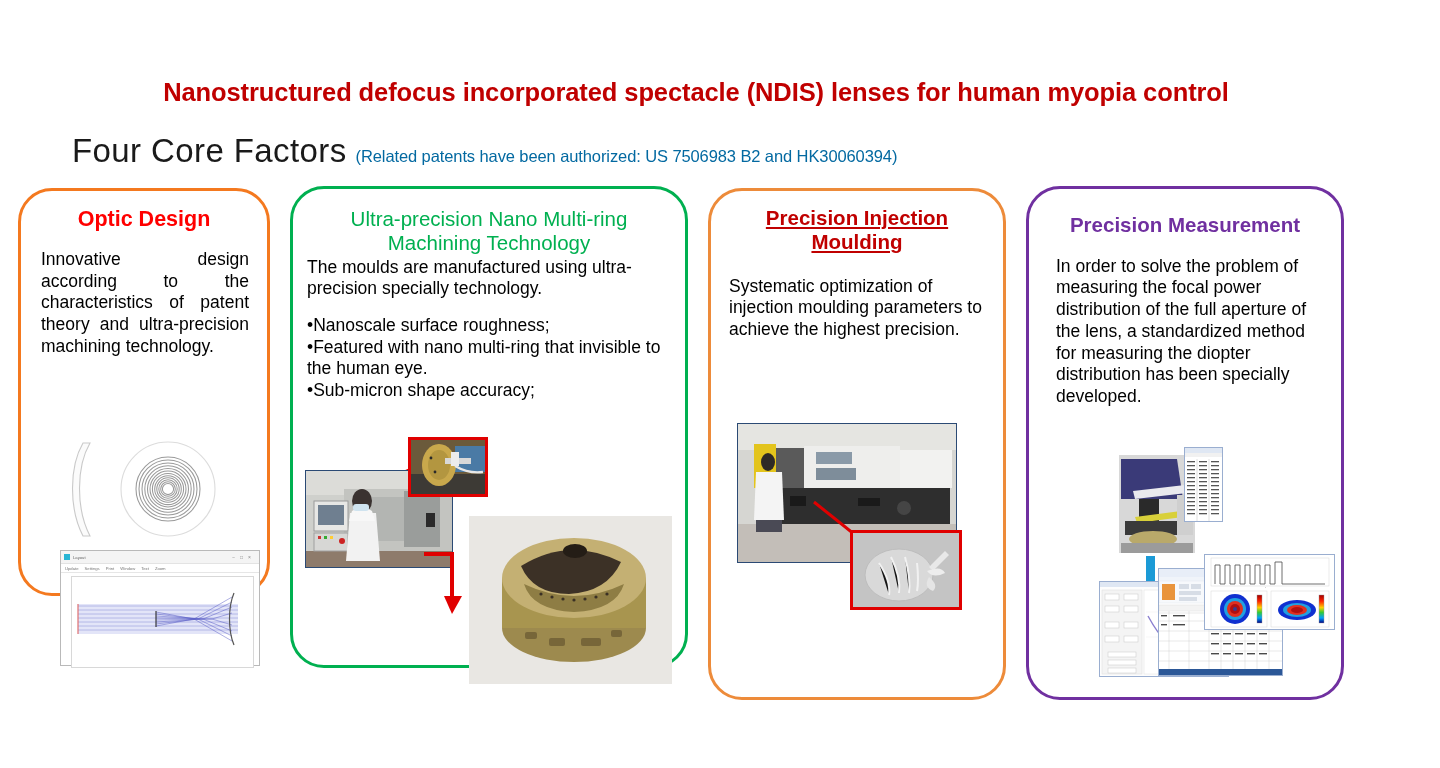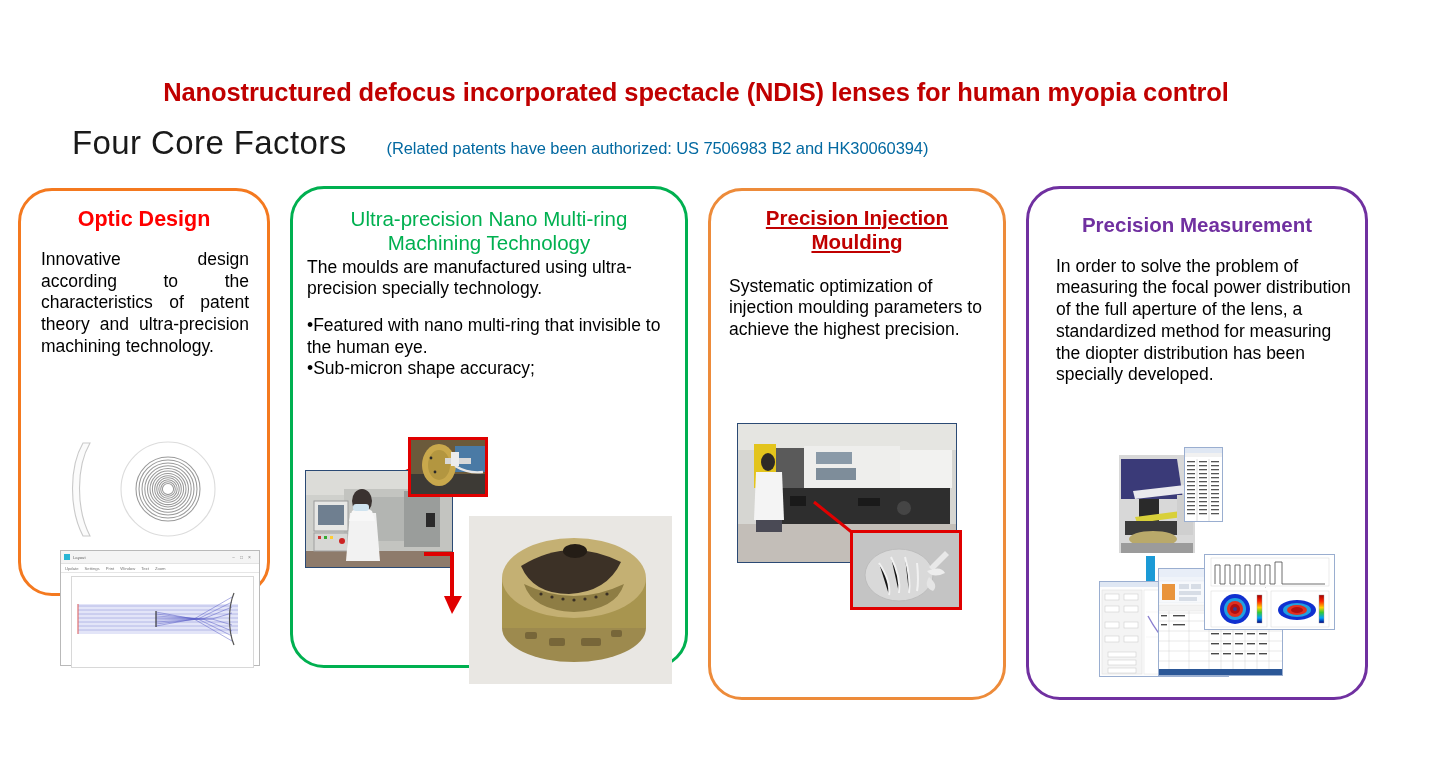--- a/index.html
+++ b/index.html
@@ -16,22 +16,22 @@
   .main-title{
     position:absolute;left:0;top:78px;width:1392px;
     text-align:center;
     color:#C00000;
     font-weight:bold;
     font-size:25.5px;
     letter-spacing:-0.1px;
     white-space:nowrap;
   }
   .subtitle-row{
-    position:absolute;left:72px;top:124px;
-    display:flex;align-items:baseline;gap:31px;
+    position:absolute;left:72px;top:132px;
+    display:flex;align-items:baseline;
   }
   .subtitle-main{
     font-size:33px;color:#1a1a1a;font-weight:400;
     letter-spacing:0.4px;
   }
   .subtitle-note{
     font-size:16.5px;color:#0369a1;margin-left:9px;
     letter-spacing:-0.1px;
   }
 
@@ -66,21 +66,21 @@
   #card-2 .card-title{color:#00B050;font-size:20.5px;font-weight:400;margin:18px 14px 0 14px;}
   #card-2 .card-body{font-size:17.5px;margin:2px 12px 0 14px;}
   #card-2 .bullets{margin-top:15px;}
 
   
   #card-3{left:708px;top:188px;width:298px;height:512px;border-color:#ED8B3A;}
   #card-3 .card-title{color:#C00000;font-size:20.5px;margin:15px 20px 0 20px;text-decoration:underline;}
   #card-3 .card-body{font-size:17.5px;margin:22px 16px 0 18px;}
 
   
-  #card-4{left:1026px;top:186px;width:342px;height:514px;border-color:#7030A0;}
+  #card-4{left:1026px;top:186px;width:318px;height:514px;border-color:#7030A0;}
   #card-4 .card-title{color:#7030A0;font-size:20.5px;margin:24px 12px 0 12px;}
   #card-4 .card-body{font-size:17.5px;margin:19px 14px 0 27px;}
 
   
   .fig{position:absolute;}
 
   
   #fig-lens{left:62px;top:437px;width:170px;height:105px;}
   #fig-raywin{left:60px;top:550px;width:200px;height:116px;
     border:1px solid #b9b9b9;background:#fff;box-sizing:border-box;}
@@ -207,20 +207,21 @@
         <path d="M84 34 L84 50" stroke="#2b2b2b" stroke-width="1.1"></path>
         <path d="M162 16 C156 30 156 54 162 68" fill="none" stroke="#555" stroke-width="1.2"></path>
       </svg>
     </div>
   </div>
 
   <div class="card" id="card-2">
     <div class="card-title">Ultra-precision Nano Multi-ring Machining Technology</div>
     <div class="card-body">The moulds are manufactured using ultra-precision specially technology.</div>
     <div class="card-body bullets">
+      <div>•Nanoscale surface roughness;</div>
       <div>•Featured with nano multi-ring that invisible to the human eye.</div>
       <div>•Sub-micron shape accuracy;</div>
     </div>
   </div>
 
   <div class="fig" style="left:355px;top:462px;width:70px;height:50px;">
     <svg width="70" height="50" viewBox="0 0 70 50">
       <line x1="4" y1="44" x2="55" y2="9" stroke="#E00000" stroke-width="3"></line>
       <polygon points="62,3 48,9 57,17" fill="#E00000"></polygon>
     </svg>

